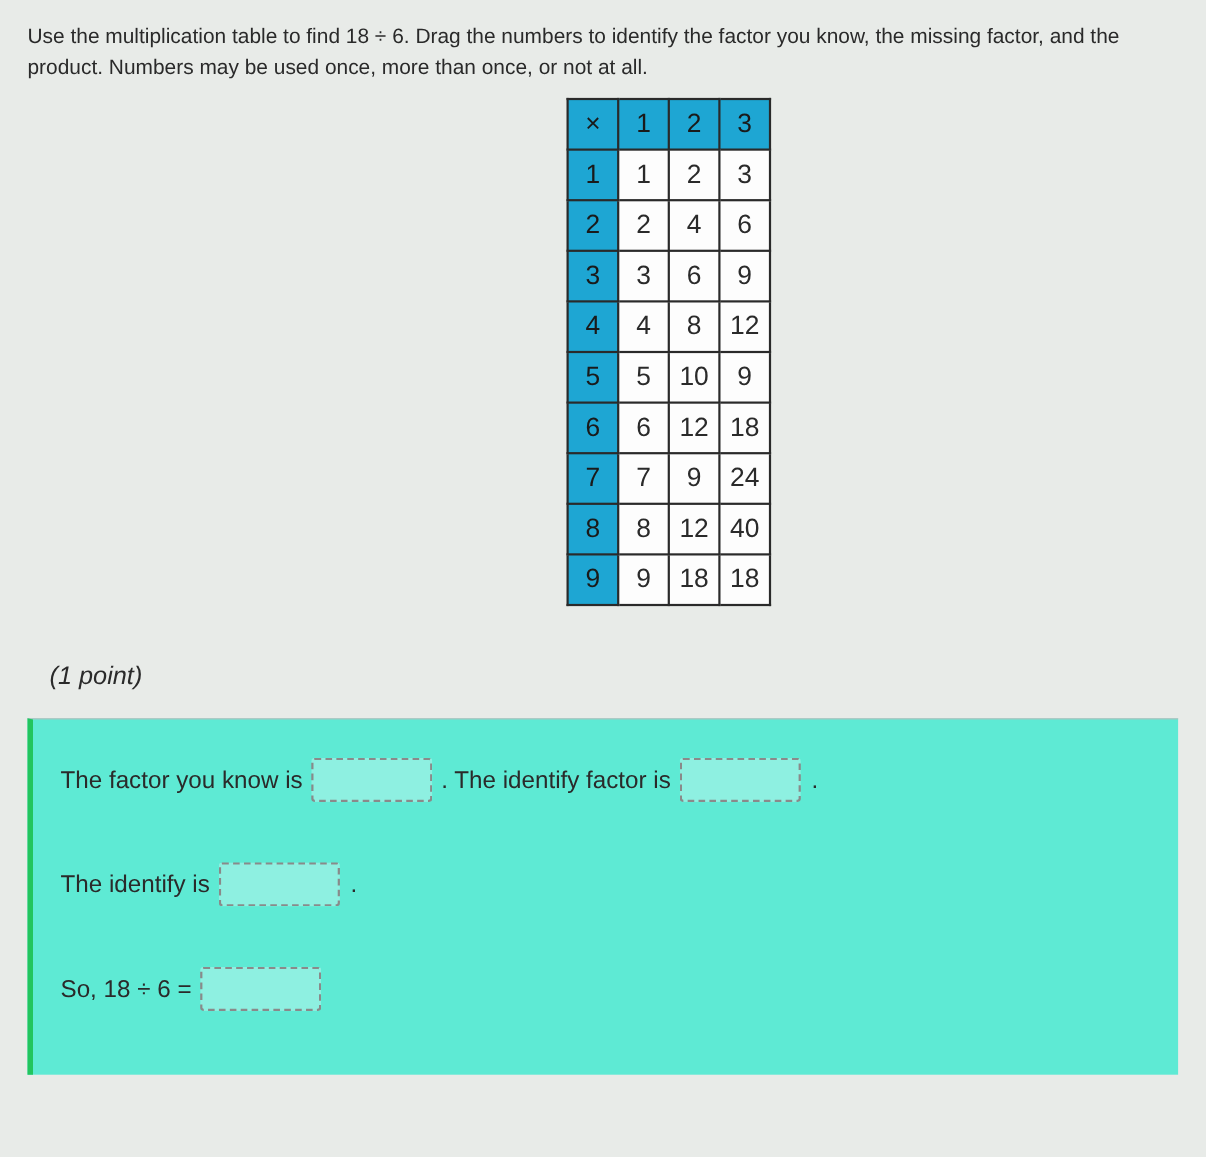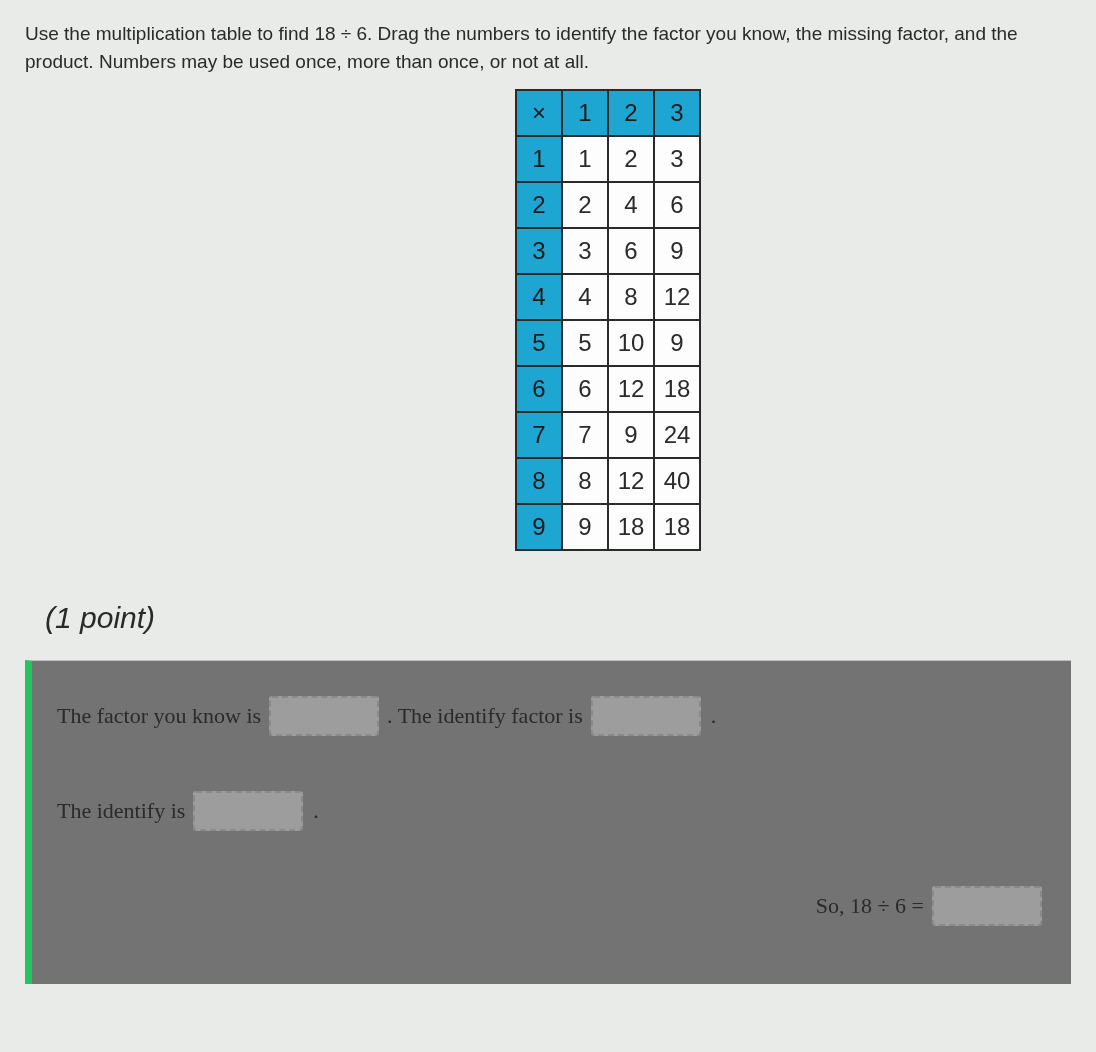--- a/index.html
+++ b/index.html
@@ -38,38 +38,37 @@
     background: #fdfdfd;
     padding: 0;
   }
   table.mult .hdr {
     background: #1ea6d3;
     color: #1a1a1a;
   }
   .points {
     font-style: italic;
     margin: 30px 0 25px 20px;
-    font-size: 30px;
+    font-size: 23px;
   }
   .answer-box {
     border-top: 1px solid #bcbcbc;
-    border-left: 7px solid #22c55e;
-    background: #737373;
+    border-left: 5px solid #22c55e;
+    background: #5eead4;
     padding: 35px 25px 40px 25px;
-    font-family: Liberation Serif, serif;
   }
   .line {
     display: flex;
     align-items: center;
     flex-wrap: wrap;
     margin-bottom: 55px;
     font-size: 22px;
     gap: 4px;
   }
-  .line:last-child { margin-bottom: 18px; justify-content: flex-end; }
+  .line:last-child { margin-bottom: 18px; }
   .drop {
     display: inline-block;
     min-width: 110px;
     height: 40px;
     border: 2px dashed #8a8a8a;
     border-radius: 3px;
     margin: 0 4px;
     vertical-align: middle;
     background: rgba(255,255,255,0.3);
   }

